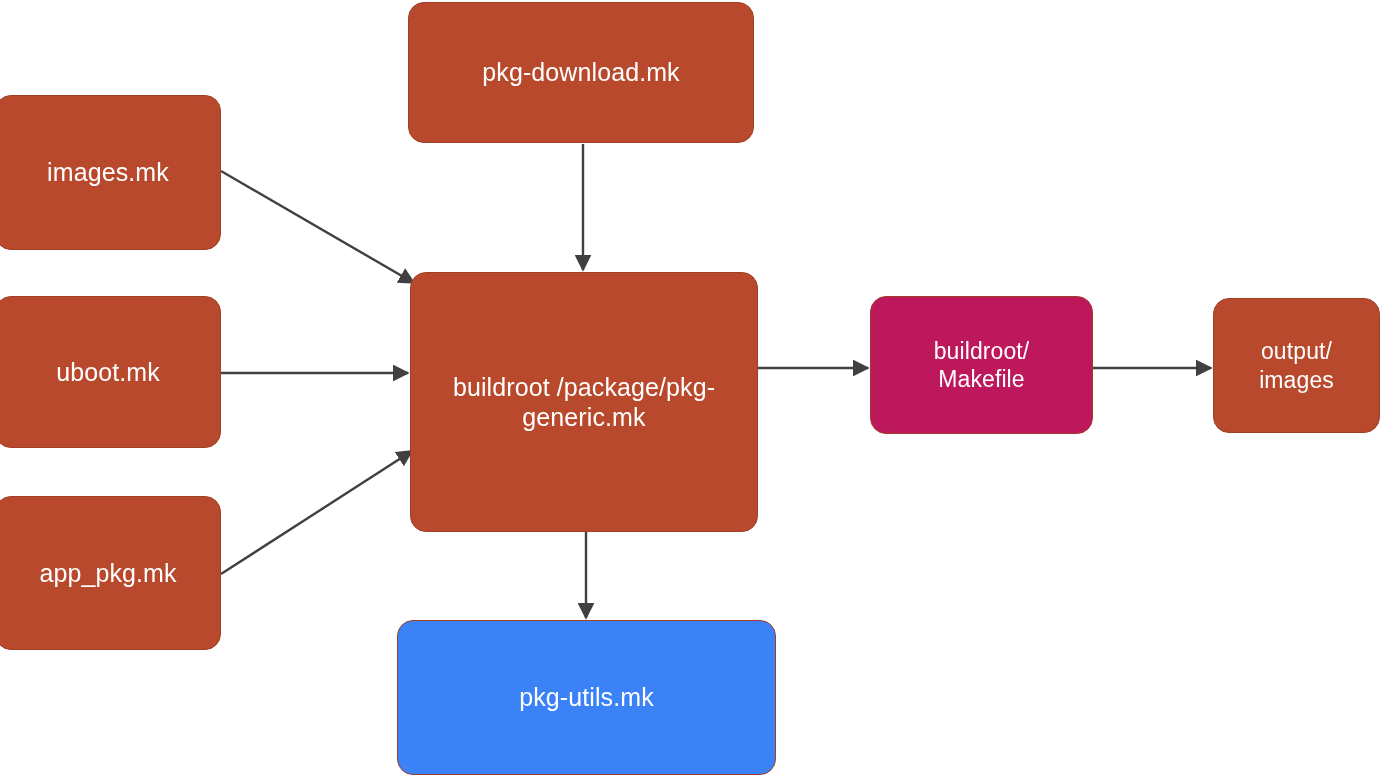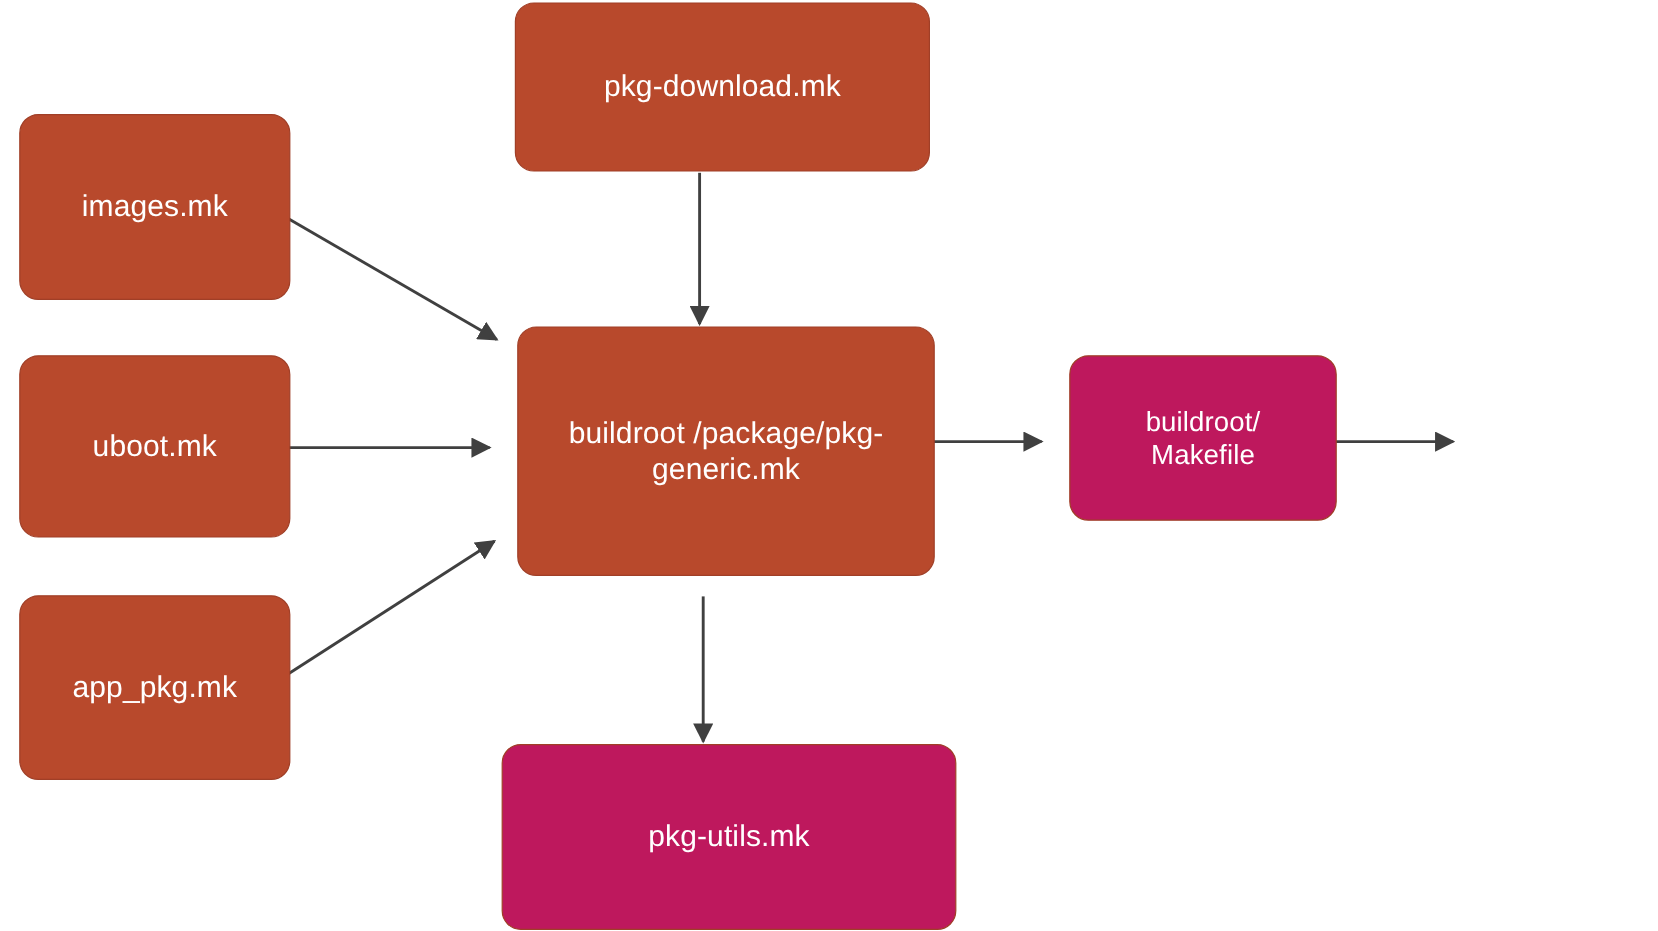--- a/index.html
+++ b/index.html
@@ -32,21 +32,20 @@
     border-radius: 16px;
     color: #ffffff;
     display: flex;
     align-items: center;
     justify-content: center;
     text-align: center;
     line-height: 1.22;
     letter-spacing: 0.1px;
     -webkit-font-smoothing: antialiased;
     box-shadow: 0 0 0 0 rgba(0,0,0,0);
-    margin-left: 21px;
   }
   .node .label {
     display: block;
     padding: 0 14px;
     white-space: pre-line;
   }
   
   #node-uboot      { left: -5px;   top: 95px;  width: 226px; height: 155px; font-size: 25px; }
   #node-linux      { left: -5px;   top: 296px; width: 226px; height: 152px; font-size: 25px; }
   #node-apppkg     { left: -5px;   top: 496px; width: 226px; height: 154px; font-size: 25px; }
@@ -87,27 +86,31 @@
   </div>
 
   <div class="node" id="node-apppkg" style="left: -5px; top: 496px; width: 226px; height: 154px; background: rgb(184, 73, 44); border-color: rgb(160, 63, 39); color: rgb(255, 255, 255);">
     <span class="label">app_pkg.mk</span>
   </div>
 
   <div class="node" id="node-pkgdl" style="left: 408px; top: 2px; width: 346px; height: 141px; background: rgb(184, 73, 44); border-color: rgb(160, 63, 39); color: rgb(255, 255, 255);">
     <span class="label">pkg-download.mk</span>
   </div>
 
-  <div class="node" id="node-generic" style="left: 410px; top: 272px; width: 348px; height: 208px; background: rgb(184, 73, 44); border-color: rgb(160, 63, 39); color: rgb(255, 255, 255);">
+  <div class="node" id="node-generic" style="left: 410px; top: 272px; width: 348px; height: 260px; background: rgb(184, 73, 44); border-color: rgb(160, 63, 39); color: rgb(255, 255, 255);">
     <span class="label">buildroot /package/pkg-generic.mk</span>
   </div>
 
-  <div class="node" id="node-pkgutils" style="left: 397px; top: 620px; width: 379px; height: 155px; background: #be185d; border-color: rgb(160, 63, 39); color: rgb(255, 255, 255);">
+  <div class="node" id="node-pkgutils" style="left: 397px; top: 620px; width: 379px; height: 155px; background: #3b82f6; border-color: rgb(160, 63, 39); color: rgb(255, 255, 255);">
     <span class="label">pkg-utils.mk</span>
   </div>
 
   <div class="node" id="node-makefile" style="left: 870px; top: 296px; width: 223px; height: 138px; background: #be185d; border-color: rgb(160, 63, 39); color: rgb(255, 255, 255);">
     <span class="label">buildroot/
 Makefile</span>
   </div>
 
+  <div class="node" id="node-output" style="left: 1213px; top: 298px; width: 167px; height: 135px; background: rgb(184, 73, 44); border-color: rgb(160, 63, 39); color: rgb(255, 255, 255);">
+    <span class="label">output/
+images</span>
+  </div>
 
 </div>
 
 </body></html>

